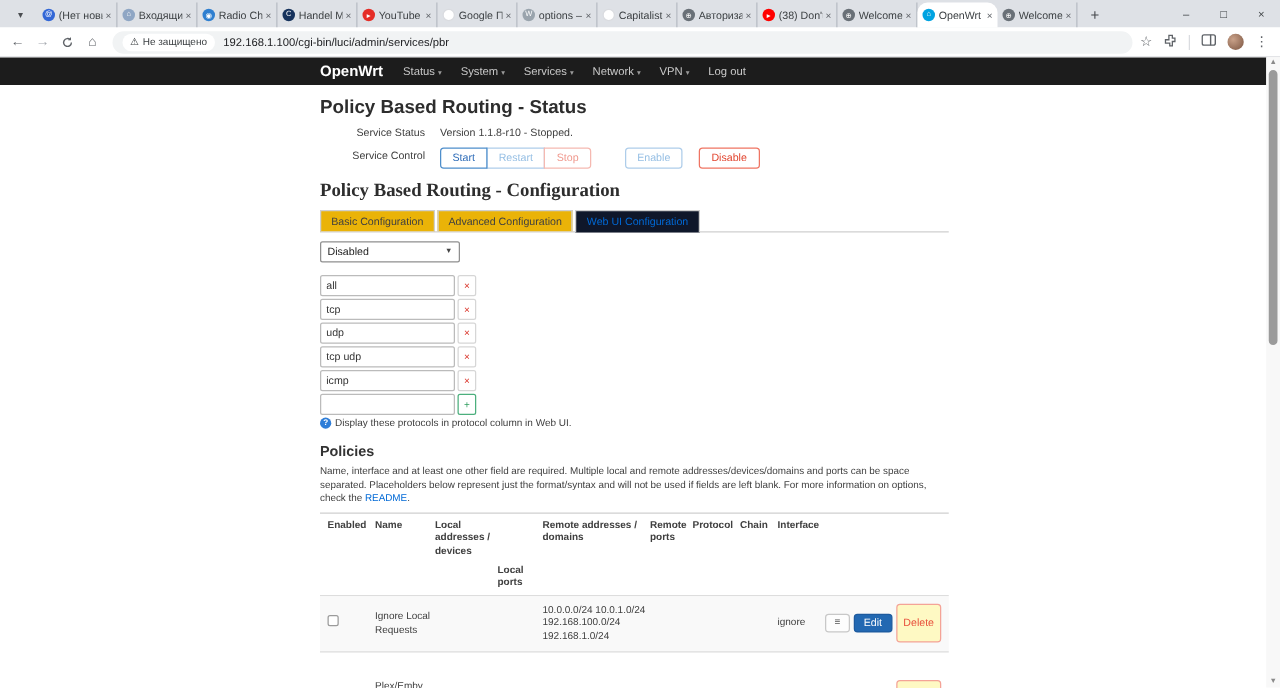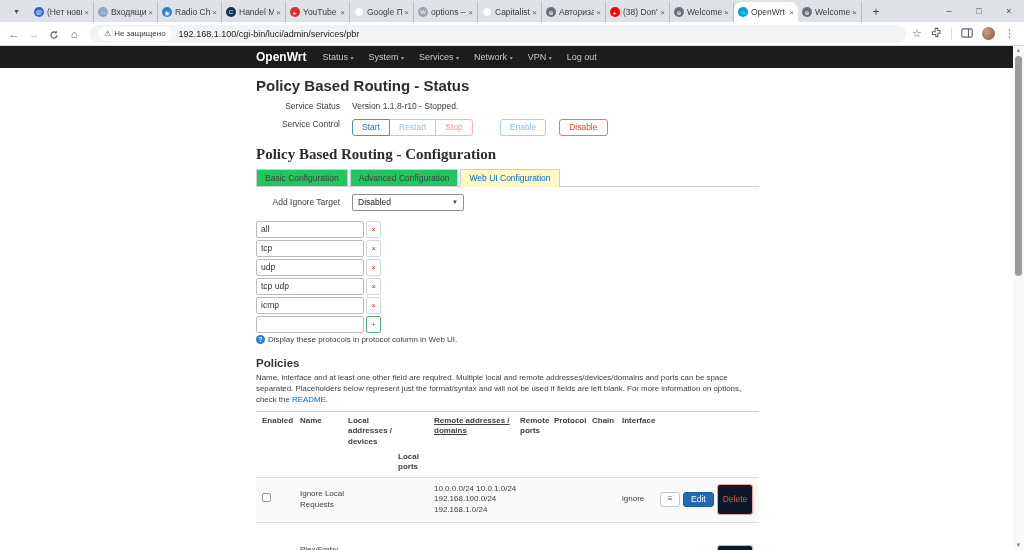--- a/index.html
+++ b/index.html
@@ -82,23 +82,23 @@
   .btn-group .btn:first-child { border-radius:3px 0 0 3px; margin-left:0; }
   .btn-group .btn:last-child { border-radius:0 3px 3px 0; }
   .b-blue { color:#2e6cb8; border-color:#4e8ecb; z-index:2; }
   .b-blue-m { color:#96bfe4; border-color:#aecdea; }
   .b-red-m { color:#f0998e; border-color:#f5b9b1; }
   .b-red { color:#e2452f; border-color:#ef7563;text-align:right; }
   .gap18 { display:inline-block; width:18px; }
   .gap4 { display:inline-block; width:4px; }
 
   .tabmenu { display:flex; border-bottom:1px solid #cfcfcf; margin-top:6px; }
-  .tabitem { font-size:8.5px; color:#404040; background:#22c55e; border:1px solid #cfcfcf;
+  .tabitem { font-size:8.5px; color:#404040; background:#eab308; border:1px solid #cfcfcf;
     border-bottom:none; padding:3px 8px; margin-right:2px; }
-  .tabitem.active { background:#fef9c3; color:#0069d6; margin-bottom:-1px; padding-bottom:4px; }
+  .tabitem.active { background:#0f172a; color:#0069d6; margin-bottom:-1px; padding-bottom:4px; }
 
   .formarea { margin-top:7px; }
   .sel { width:112px; height:17px; border:1px solid #8f8f8f; border-radius:2px; background:#fff;
     display:flex; align-items:center; font-size:8.5px; color:#222; padding:0 5px; }
   .sel .sel-arrow { margin-left:auto; font-size:6px; color:#444; }
   .help { display:flex; align-items:flex-start; gap:3px; font-size:8px; color:#404040;
     margin-top:3px; line-height:10px; }
   .info-ic { width:9px; height:9px; flex:0 0 9px; border-radius:50%; background:#2f7ed8; color:#fff;
     font-size:6.5px; font-weight:bold; display:flex; align-items:center; justify-content:center; margin-top:0.5px; }
   a.lnk { color:#0069d6; text-decoration:none; }
@@ -124,21 +124,21 @@
   .c-la{flex:0 0 50px; white-space:pre-line;} .c-lp{flex:0 0 36px; white-space:pre-line;margin-top:36px;}
   .c-ra{flex:0 0 86px; white-space:pre;} .c-rp{flex:0 0 34px;}
   .c-pr{flex:0 0 38px;} .c-ch{flex:0 0 30px;} .c-if{flex:0 0 38px;}
   .c-act{flex:0 0 97px; display:flex; gap:3px; align-items:center;}
   .thead .cell { white-space:normal; }
   .cb { width:9px; height:9px; border:1px solid #9b9b9b; border-radius:2px; background:#fff; display:inline-block; }
   .mbtn { width:20px; height:15px; border:1px solid #c8c8c8; border-radius:3px; background:#fdfdfd;
     color:#555; font-size:8px; display:flex; align-items:center; justify-content:center; }
   .ebtn { height:15px; padding:0 7px; background:#2268b2; border:1px solid #1d5a9e; border-radius:3px;
     color:#fff; font-size:8.5px; display:flex; align-items:center; }
-  .dbtn { height:31px; padding:0 5px; background:#0f172a; border:1px solid #f4a397; border-radius:3px;
+  .dbtn { height:31px; padding:0 5px; background:#fef9c3; border:1px solid #f4a397; border-radius:3px;
     color:#e8503c; font-size:8.5px; display:flex; align-items:center; }
 </style>
 </head>
 <body>
 
 <div class="tabstrip">
   <div class="tab-search">▾</div>
 
   <div class="tab">
     <span class="fav fav-mail"></span>
@@ -294,21 +294,20 @@
     <h1 class="ptitle" style="margin-top:10px;font-family:Liberation Serif, serif;">Policy Based Routing - Configuration</h1>
 
     <div class="tabmenu">
       <span class="tabitem">Basic Configuration</span>
       <span class="tabitem">Advanced Configuration</span>
       <span class="tabitem active">Web UI Configuration</span>
     </div>
 
     <div class="formarea">
       <div class="form-row">
-        <div class="flabel">Add Ignore Target</div>
         <div>
           <div class="sel">
             <span>Disabled</span>
             <span class="sel-arrow">▼</span>
           </div>
         </div>
       </div>
 
       <div class="form-row protocols">
         <div>
@@ -346,21 +345,21 @@
 
     <h2 class="sectitle">Policies</h2>
     <div class="desc"><span>Name, interface and at least one other field are required. Multiple local and remote addresses/devices/domains and ports can be space separated. Placeholders below represent just the format/syntax and will not be used if fields are left blank. For more information on options, check the </span><a class="lnk" href="#">README</a><span>.</span></div>
 
     <div class="ptable">
       <div class="trow thead">
         <div class="cell c-en">Enabled</div>
         <div class="cell c-name">Name</div>
         <div class="cell c-la">Local addresses / devices</div>
         <div class="cell c-lp">Local ports</div>
-        <div class="cell c-ra" style="white-space:normal;text-decoration:underline;">Remote addresses / domains</div>
+        <div class="cell c-ra" style="white-space:normal;">Remote addresses / domains</div>
         <div class="cell c-rp">Remote ports</div>
         <div class="cell c-pr">Protocol</div>
         <div class="cell c-ch">Chain</div>
         <div class="cell c-if">Interface</div>
         <div class="cell c-act"></div>
       </div>
 
       <div class="trow odd">
         <div class="cell c-en"><span class="cb"></span></div>
         <div class="cell c-name">Ignore Local

